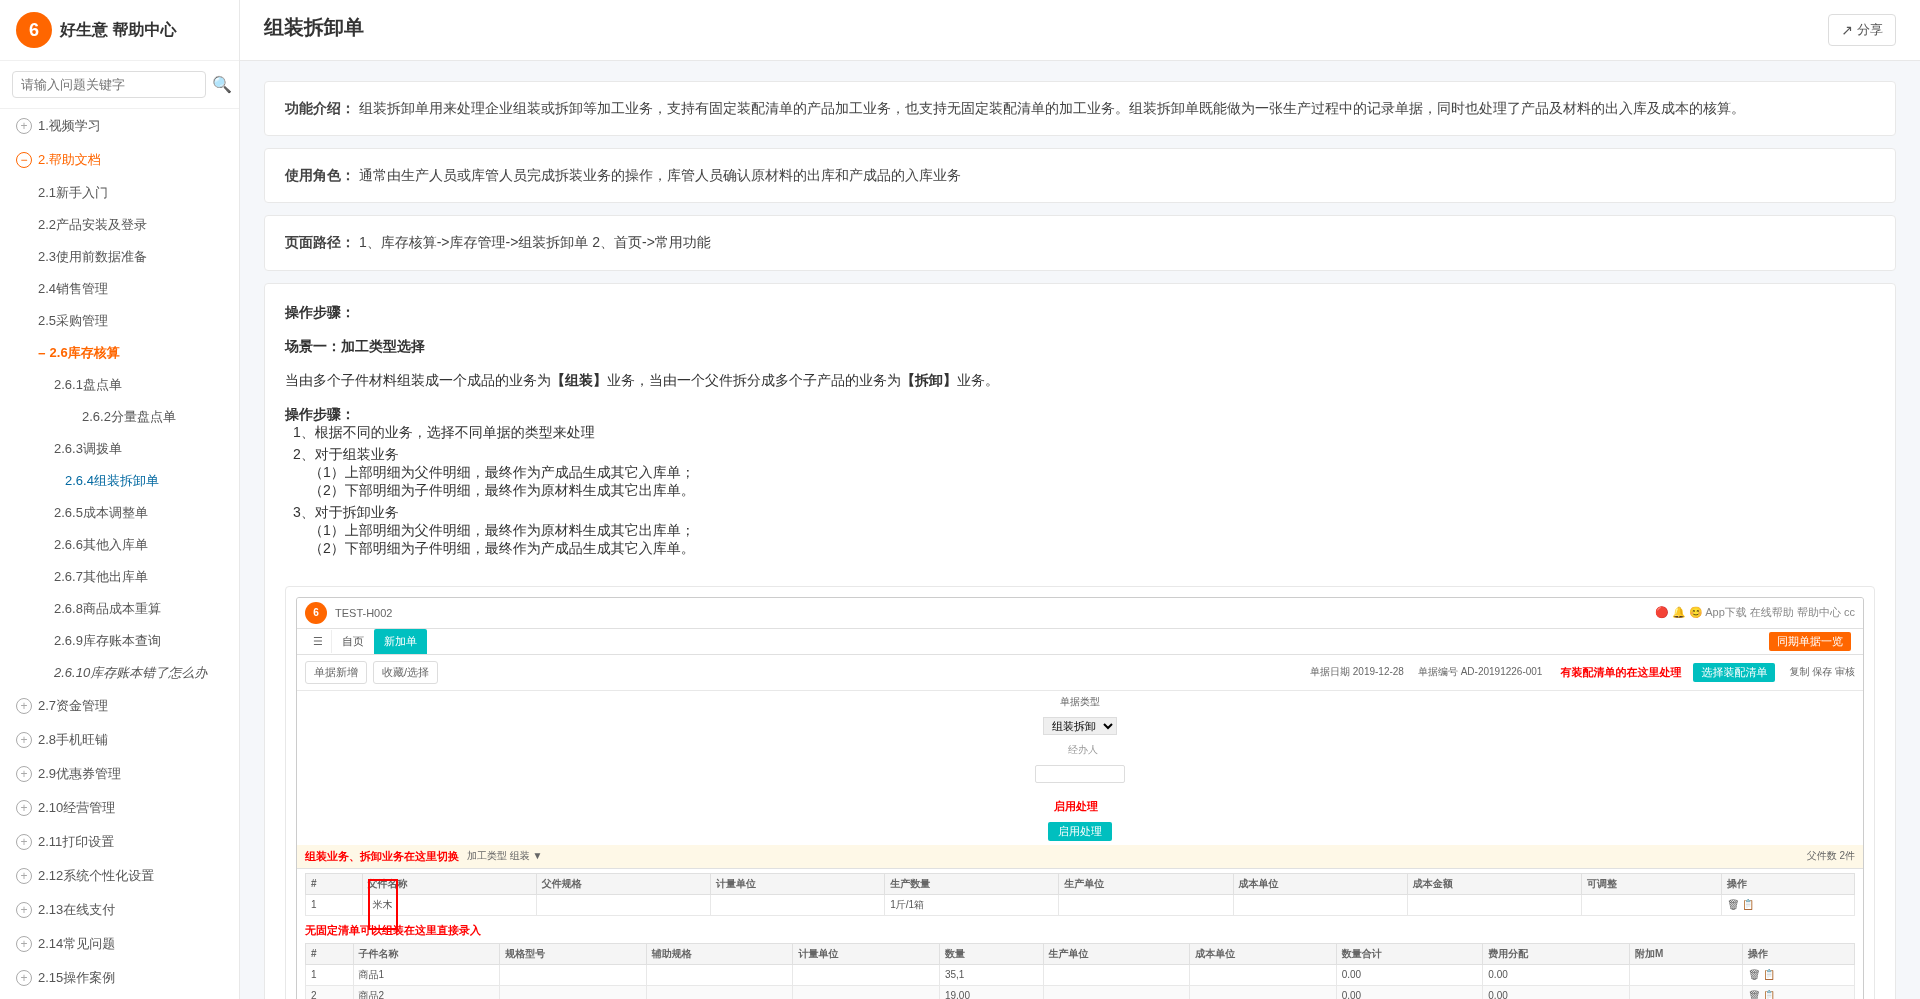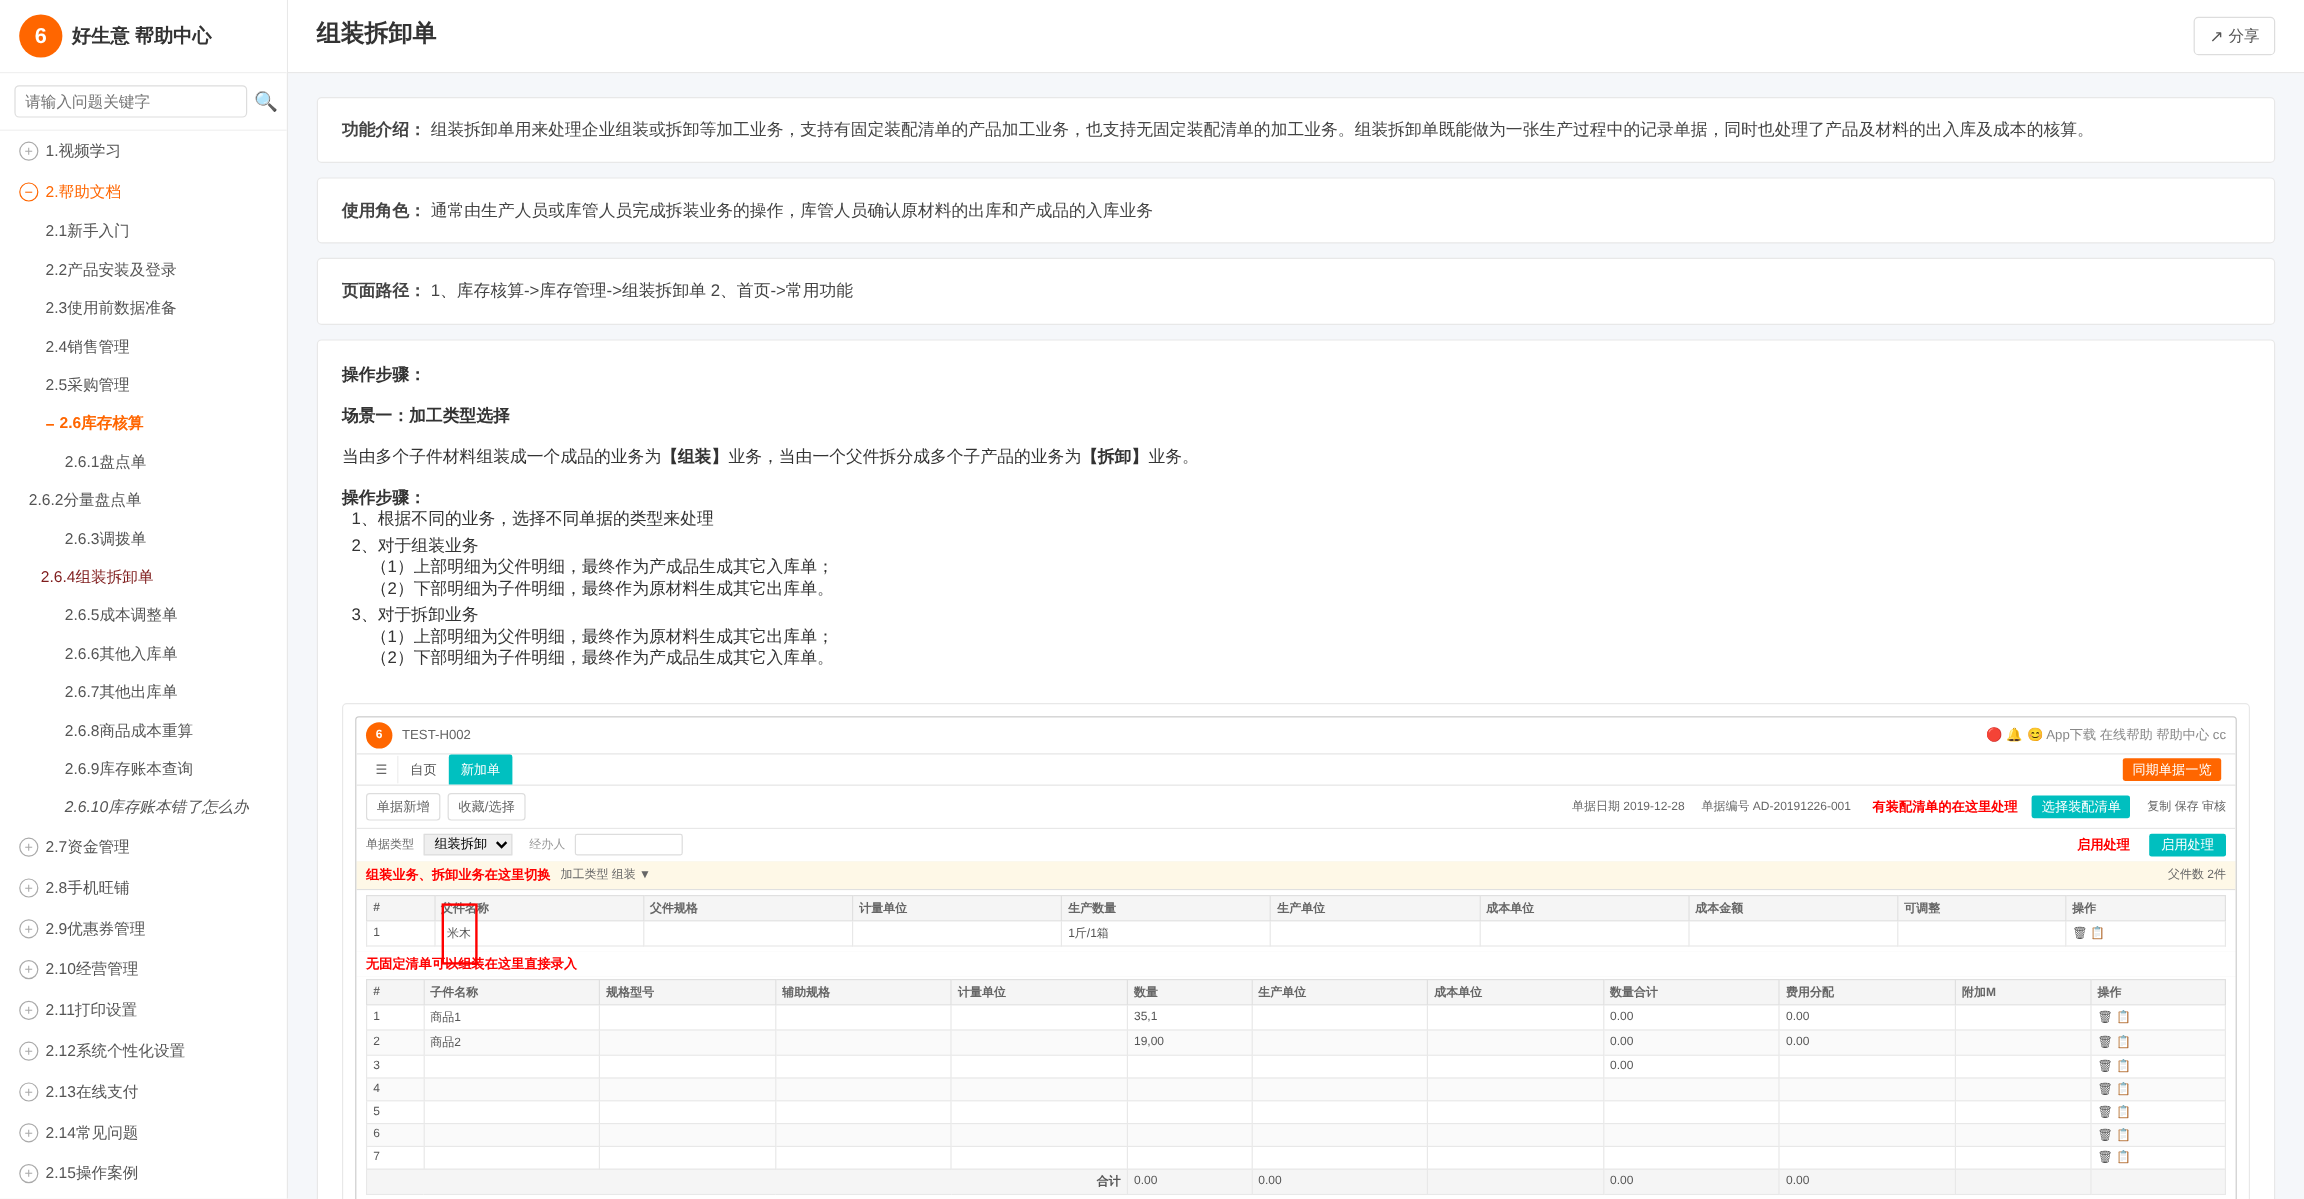--- a/index.html
+++ b/index.html
@@ -240,20 +240,21 @@
     }
 
     .ss-form-row {
       display: flex;
       align-items: center;
       gap: 8px;
       padding: 4px 8px;
       background: #fff;
       font-size: 11px;
       flex-wrap: wrap;
+      flex-direction: column;
     }
 
     .ss-input {
       border: 1px solid #ddd;
       border-radius: 2px;
       padding: 2px 4px;
       font-size: 11px;
       width: 90px;
       background: #fff;
     }
@@ -346,27 +347,27 @@
       <span>2.5采购管理</span>
     </div>
 
     <div class="nav-sub-item active" style="color:#f60;font-weight:bold;">
       <span style="margin-right:4px;">−</span>
       <span>2.6库存核算</span>
     </div>
     <div class="nav-sub-item" style="padding-left:54px;">
       <span>2.6.1盘点单</span>
     </div>
-    <div class="nav-sub-item" style="padding-left:24px;">
+    <div class="nav-sub-item" style="padding-left:82px;">
       <span>2.6.2分量盘点单</span>
     </div>
     <div class="nav-sub-item" style="padding-left:54px;">
       <span>2.6.3调拨单</span>
     </div>
-    <div class="nav-sub-item active" style="padding-left:34px;color:#7f1d1d;">
+    <div class="nav-sub-item active" style="padding-left:65px;color:#0369a1;">
       <span>2.6.4组装拆卸单</span>
     </div>
     <div class="nav-sub-item" style="padding-left:54px;">
       <span>2.6.5成本调整单</span>
     </div>
     <div class="nav-sub-item" style="padding-left:54px;">
       <span>2.6.6其他入库单</span>
     </div>
     <div class="nav-sub-item" style="padding-left:54px;">
       <span>2.6.7其他出库单</span>

